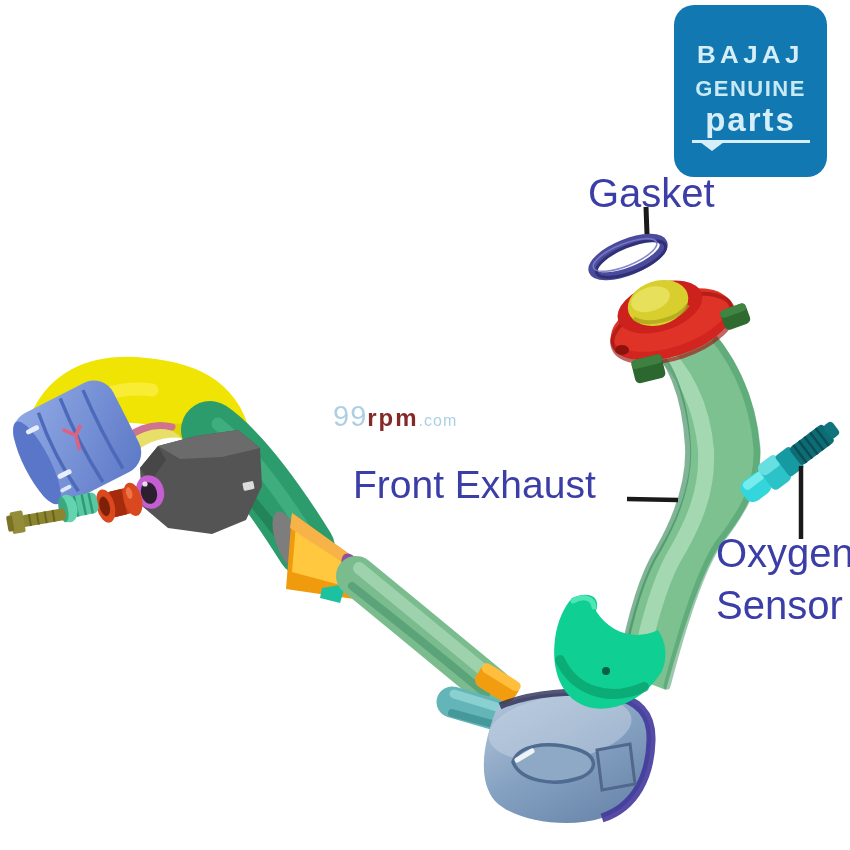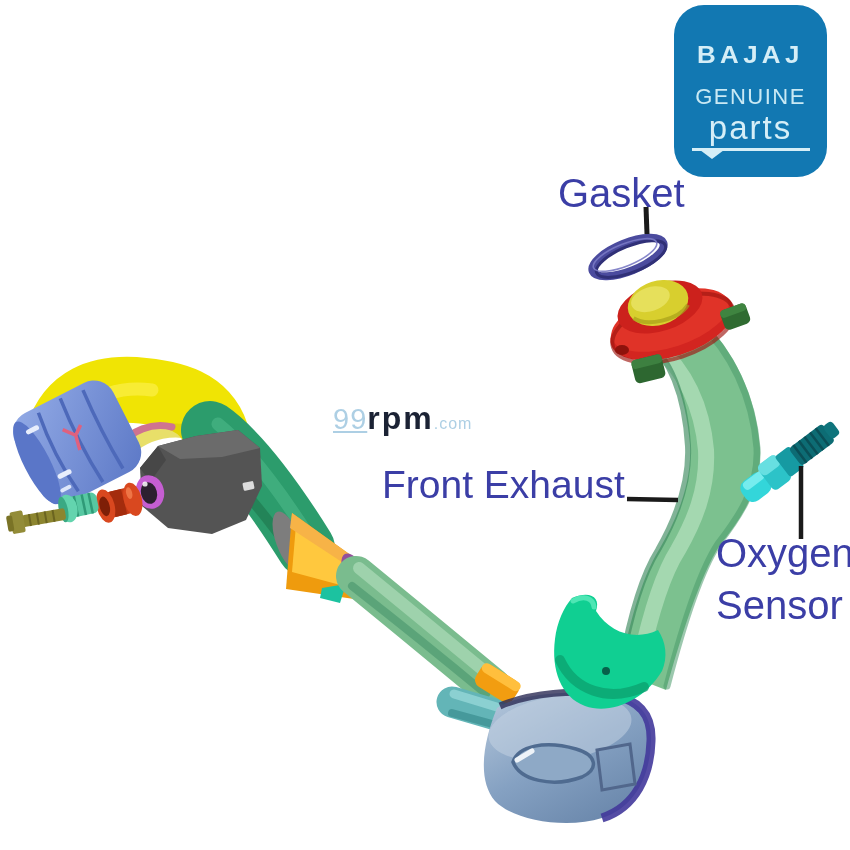--- a/index.html
+++ b/index.html
@@ -2,36 +2,36 @@
 <html><head>
 <meta charset="utf-8">
 <style>
   html,body{margin:0;padding:0;background:#ffffff;}
   body{font-family:"Liberation Sans", sans-serif;}
   .stage{position:relative;width:850px;height:850px;background:#ffffff;overflow:hidden;}
   .stage svg{position:absolute;left:0;top:0;}
 
   
   .callout{position:absolute;color:#3b3ea6;font-size:40px;font-weight:400;line-height:54px;white-space:nowrap;}
-  .callout-gasket{left:558px;top:166px;}
-  .callout-front{left:382px;top:458px;font-size:39px;}
+  .callout-gasket{left:588px;top:166px;}
+  .callout-front{left:353px;top:458px;font-size:39px;}
   .callout-oxygen{left:716px;top:527px;line-height:52px;}
 
   
   .watermark{position:absolute;left:333px;top:400px;display:flex;align-items:baseline;opacity:.95;}
-  .wm-num{color:#a9cde3;font-size:29px;letter-spacing:1px;text-decoration:underline;}
-  .wm-mid{color:#0f172a;font-size:32px;font-weight:bold;letter-spacing:2px;}
+  .wm-num{color:#a9cde3;font-size:29px;letter-spacing:1px;}
+  .wm-mid{color:#7f1d1d;font-size:24px;font-weight:bold;letter-spacing:2px;}
   .wm-tld{color:#a9cde3;font-size:16px;letter-spacing:1px;}
 
   
   .badge{position:absolute;left:674px;top:5px;width:153px;height:172px;background:#1278b2;
-         border-radius:30px;color:#d5eef7;display:flex;flex-direction:column;align-items:center;}
+         border-radius:20px;color:#d5eef7;display:flex;flex-direction:column;align-items:center;}
   .badge-brand{margin-top:36px;font-size:24px;font-weight:bold;letter-spacing:4px;transform:scaleX(1.08);}
-  .badge-genuine{margin-top:15px;font-size:22px;font-weight:400;letter-spacing:1.5px;color:#c9e9f4;}
-  .badge-parts{margin-top:1px;font-size:33px;font-weight:normal;letter-spacing:2px;line-height:1;}
+  .badge-genuine{margin-top:7px;font-size:22px;font-weight:700;letter-spacing:1.5px;color:#c9e9f4;}
+  .badge-parts{margin-top:1px;font-size:33px;font-weight:bold;letter-spacing:2px;line-height:1;}
   .badge-rule-wrap{width:118px;margin-top:4px;}
   .badge-rule{width:118px;height:3px;background:#d5eef7;}
   .badge-arrow{width:0;height:0;margin:-1px 0 0 8px;border-left:12px solid transparent;
                border-right:12px solid transparent;border-top:9px solid #d5eef7;}
 </style>
 </head>
 <body>
 
 <div class="stage">
 

